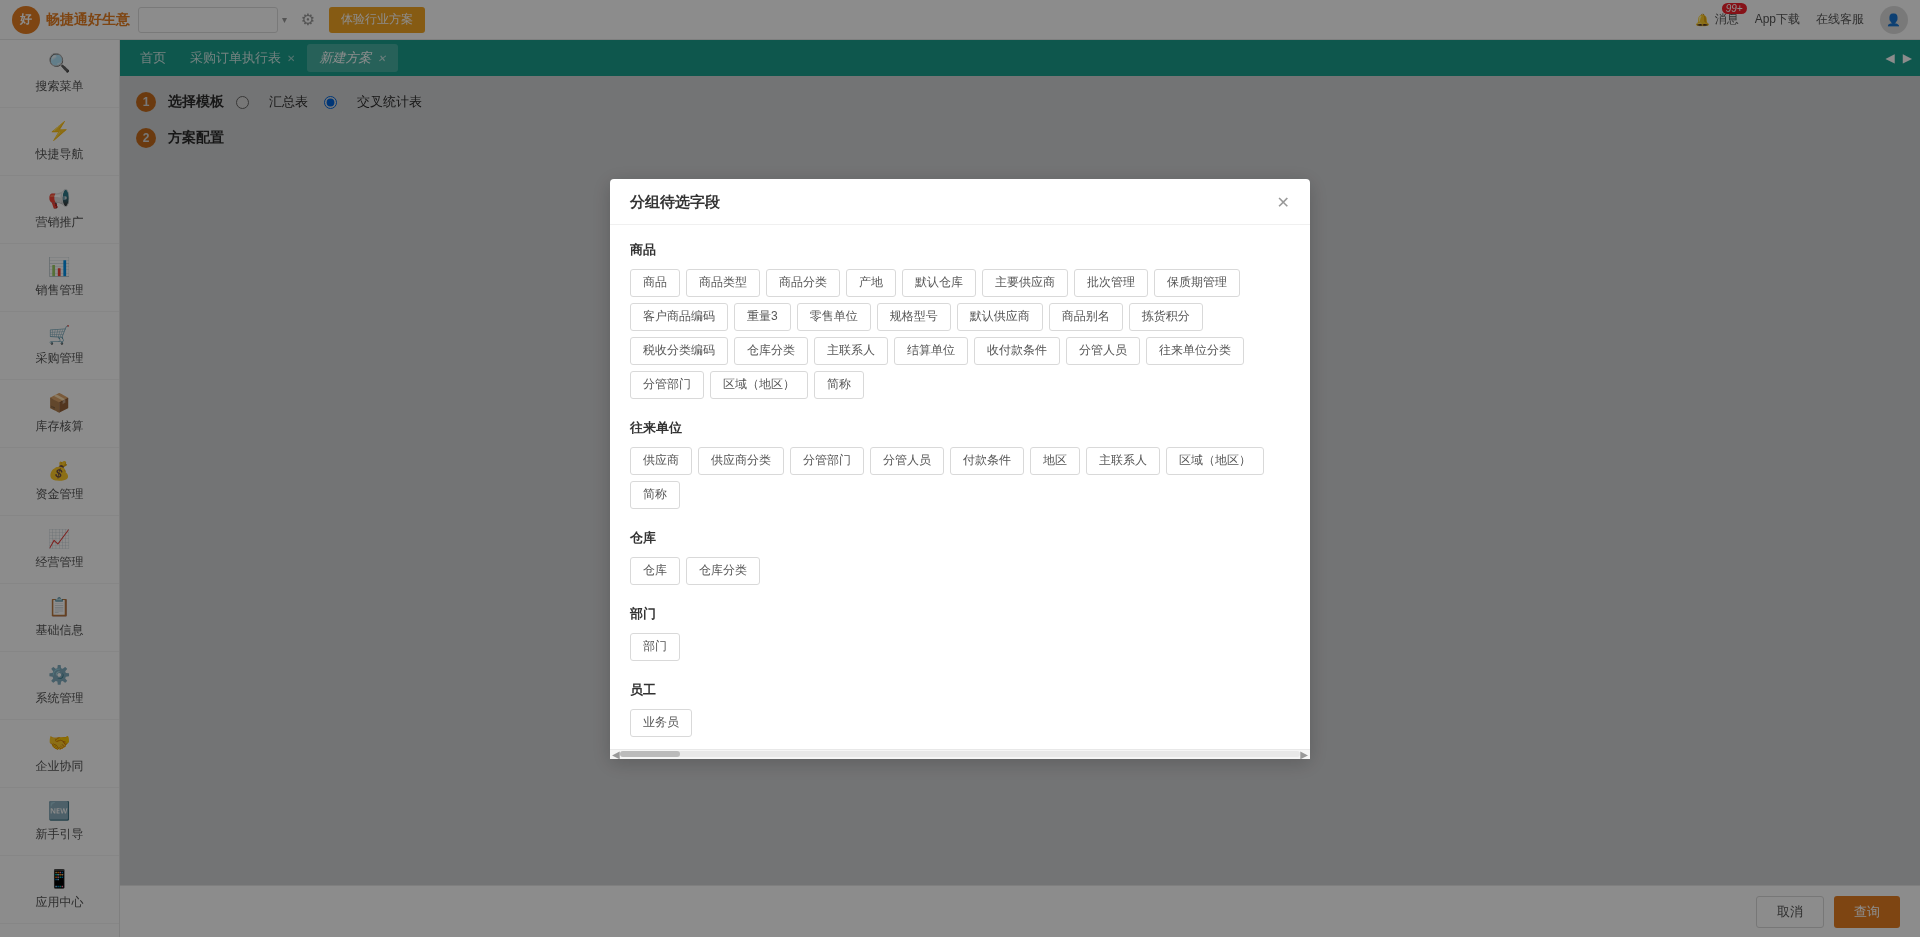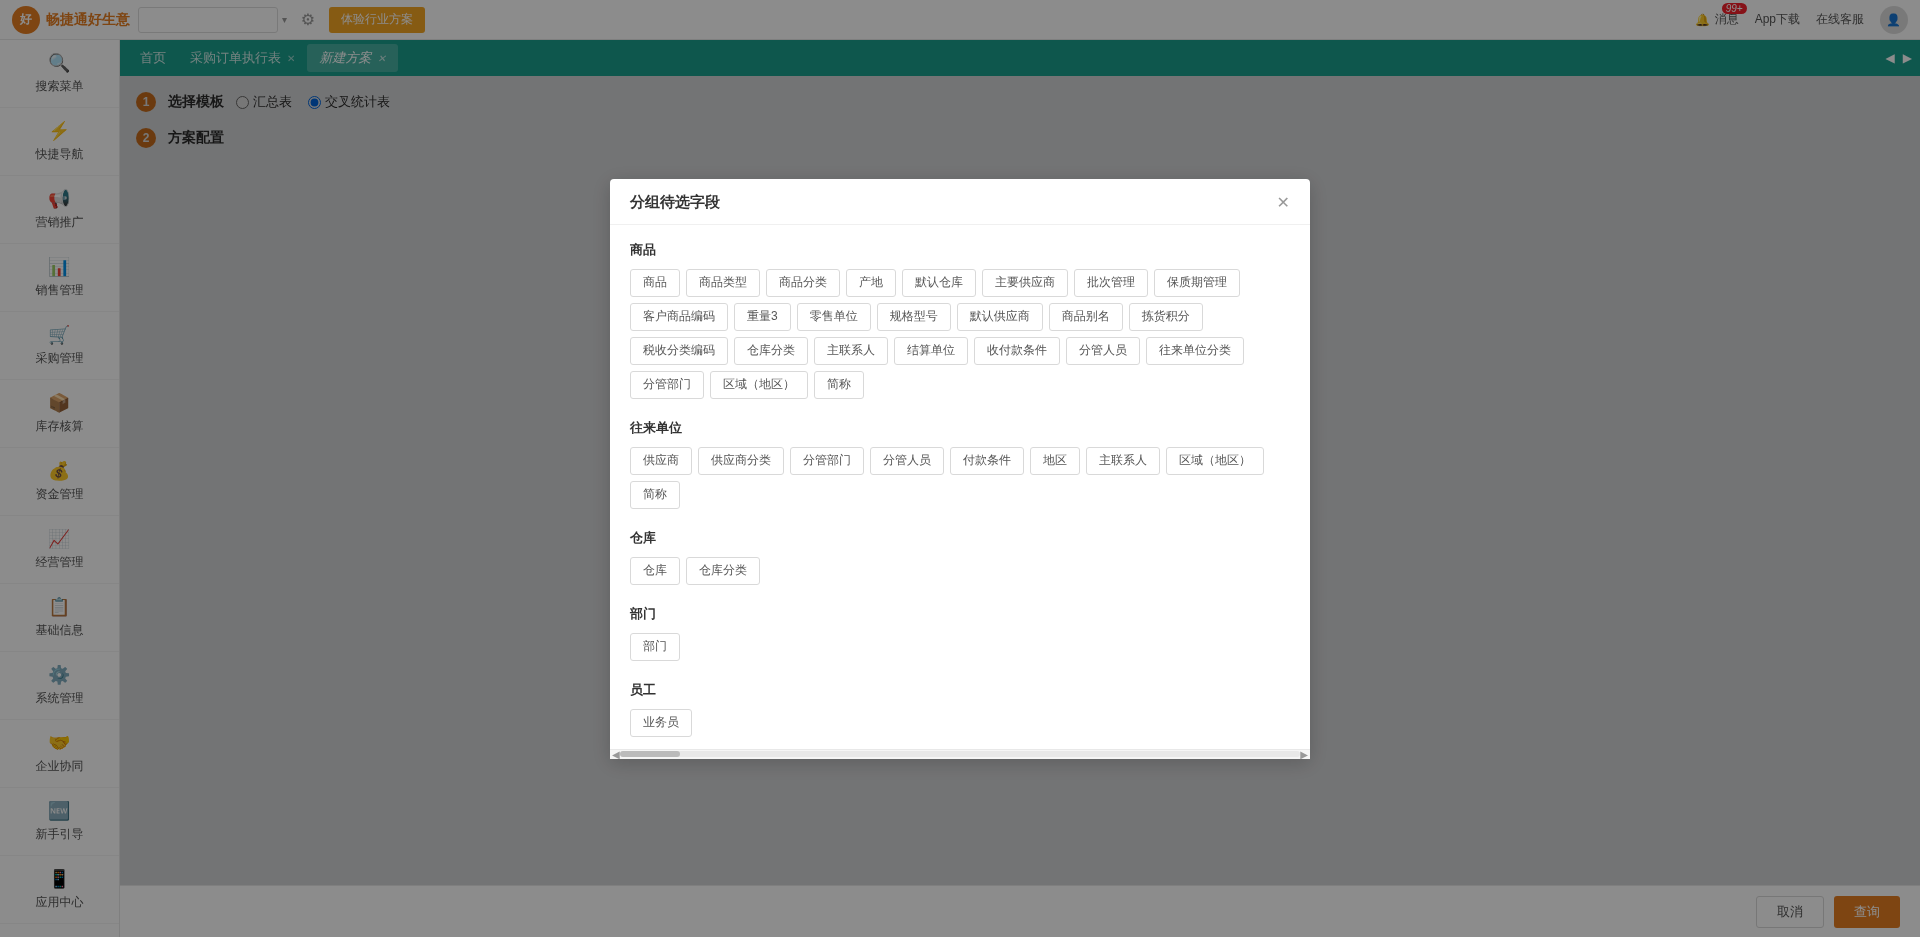--- a/index.html
+++ b/index.html
@@ -72,21 +72,21 @@
 
     
     .page-title { font-size: 14px; color: #555; margin-bottom: 12px; }
 
     
     .step-section { margin-bottom: 16px; }
     .step-header { display: flex; align-items: center; gap: 12px; margin-bottom: 12px; }
     .step-num { width: 20px; height: 20px; background: #e67e22; color: #fff; border-radius: 50%; display: flex; align-items: center; justify-content: center; font-size: 12px; font-weight: bold; }
     .step-title { font-weight: bold; font-size: 14px; }
     .radio-group { display: flex; align-items: center; gap: 16px; font-size: 13px; }
-    .radio-item { display: flex; align-items: center; gap: 4px; cursor: pointer; }
+    .radio-item { display: flex; align-items: center; gap: 20px; cursor: pointer; }
 
     
     .modal-overlay {
       position: fixed; inset: 0; background: rgba(0,0,0,0.45); z-index: 1000;
       display: flex; align-items: center; justify-content: center;
     }
     .modal {
       background: #fff;
       border-radius: 4px;
       width: 700px;

